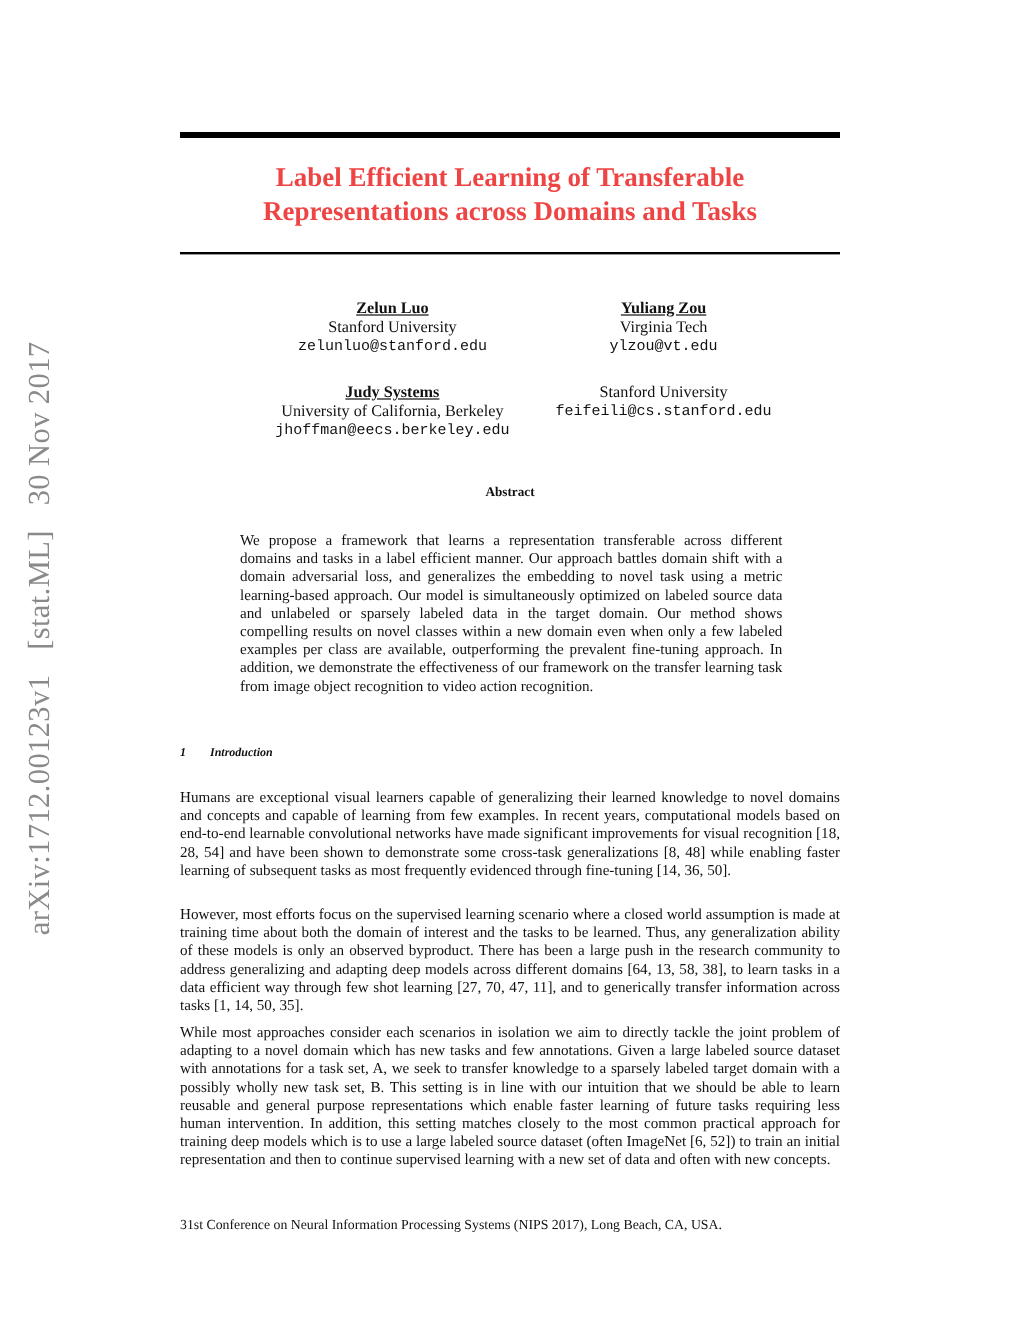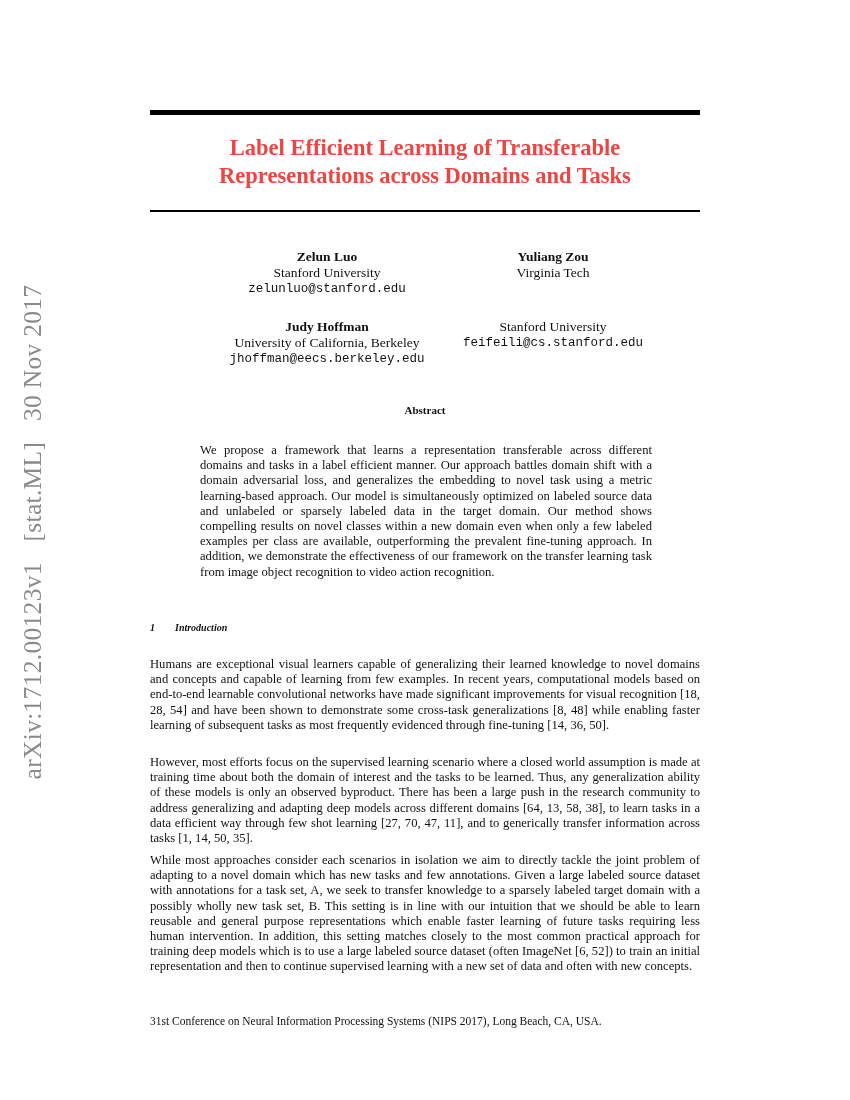--- a/index.html
+++ b/index.html
@@ -13,21 +13,21 @@
     font-family: "Liberation Serif", serif; }
   .arxiv-stamp span { margin-right: 14px; }
 
   .rule-top { position: absolute; left: 150px; width: 550px; top: 110px; height: 5px; background: #000; }
   .rule-bottom { position: absolute; left: 150px; width: 550px; top: 210px; height: 1.5px; background: #000; }
 
   .title { position: absolute; left: 150px; width: 550px; top: 134px; text-align: center;
     font-weight: bold; font-size: 22.5px; line-height: 28px; color: #ef4444; }
 
   .author { position: absolute; text-align: center; font-size: 13.5px; line-height: 16px; width: 260px; }
-  .author .name { font-weight: bold; }
+  .author .name { font-weight: bold; text-decoration: underline; }
   .author .email { font-family: "Liberation Mono", "DejaVu Sans Mono", monospace; font-size: 12.5px; }
   .a1 { left: 197px; top: 249px; }
   .a2 { left: 423px; top: 249px; }
   .a3 { left: 197px; top: 319px; }
   .a4 { left: 423px; top: 319px; }
 
   .abstract-title { position: absolute; left: 150px; width: 550px; top: 404px;
     text-align: center; font-weight: bold; font-size: 11px; }
   .abstract-body { position: absolute; left: 200px; width: 452px; top: 443px;
     font-size: 12.6px; line-height: 15.2px; text-align: justify; }
@@ -62,23 +62,24 @@
   <div class="rule-bottom"></div>
 
   <div class="author a1">
     <div class="name">Zelun Luo</div>
     <div>Stanford University</div>
     <div class="email">zelunluo@stanford.edu</div>
   </div>
   <div class="author a2">
     <div class="name">Yuliang Zou</div>
     <div>Virginia Tech</div>
+    <div class="email">ylzou@vt.edu</div>
   </div>
   <div class="author a3">
-    <div class="name">Judy Hoffman</div>
+    <div class="name">Judy Systems</div>
     <div>University of California, Berkeley</div>
     <div class="email">jhoffman@eecs.berkeley.edu</div>
   </div>
   <div class="author a4">
     <div>Stanford University</div>
     <div class="email">feifeili@cs.stanford.edu</div>
   </div>
 
   <div class="abstract-title">Abstract</div>
   <div class="abstract-body">We propose a framework that learns a representation transferable across different domains and tasks in a label efficient manner. Our approach battles domain shift with a domain adversarial loss, and generalizes the embedding to novel task using a metric learning-based approach.  Our model is simultaneously optimized on labeled source data and unlabeled or sparsely labeled data in the target domain. Our method shows compelling results on novel classes within a new domain even when only a few labeled examples per class are available, outperforming the prevalent fine-tuning approach. In addition, we demonstrate the effectiveness of our framework on the transfer learning task from image object recognition to video action recognition.</div>

